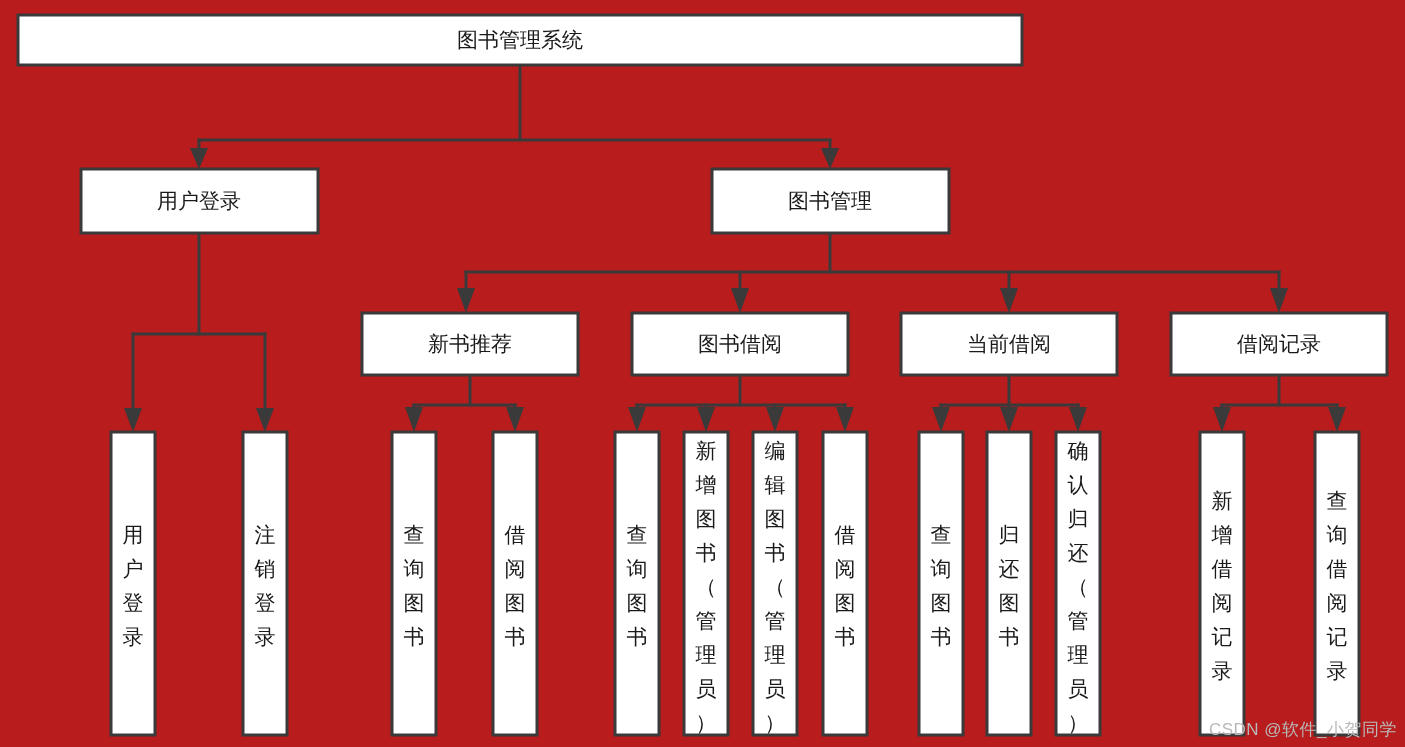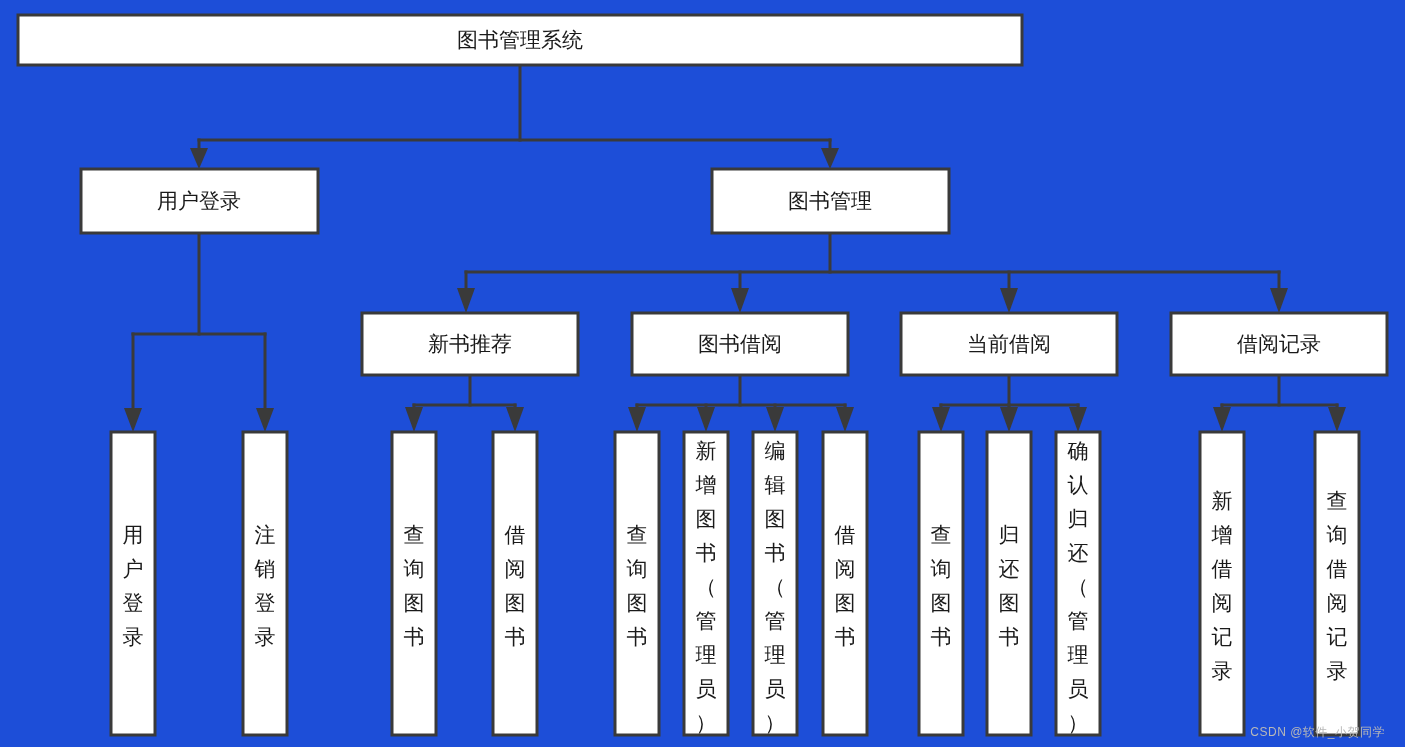--- a/index.html
+++ b/index.html
@@ -10,21 +10,21 @@
   body {
     width: 1405px;
     height: 747px;
     font-family: "Liberation Sans", "DejaVu Sans", sans-serif;
     overflow: hidden;
   }
   #diagram-root {
     position: relative;
     width: 1405px;
     height: 747px;
-    background: #1d4ed8;
+    background: #b91c1c;
   }
   svg#tree-svg {
     position: absolute;
     top: 0;
     left: 0;
     width: 1405px;
     height: 747px;
   }
   .node-box {
     fill: #ffffff;
@@ -49,24 +49,24 @@
     dominant-baseline: middle;
   }
   .leaf-label {
     fill: #1a1a1a;
     font-family: "Liberation Sans", "DejaVu Sans", sans-serif;
     font-size: 21px;
     text-anchor: middle;
   }
   .watermark {
     position: absolute;
-    right: 20px;
+    right: 8px;
     bottom: 6px;
     font-family: "Liberation Sans", "DejaVu Sans", sans-serif;
-    font-size: 12px;
+    font-size: 17px;
     color: #b8b8b8;
     white-space: nowrap;
     letter-spacing: 0.5px;
   }
 </style>
 </head>
 <body>
 
 <div id="diagram-root">
 

